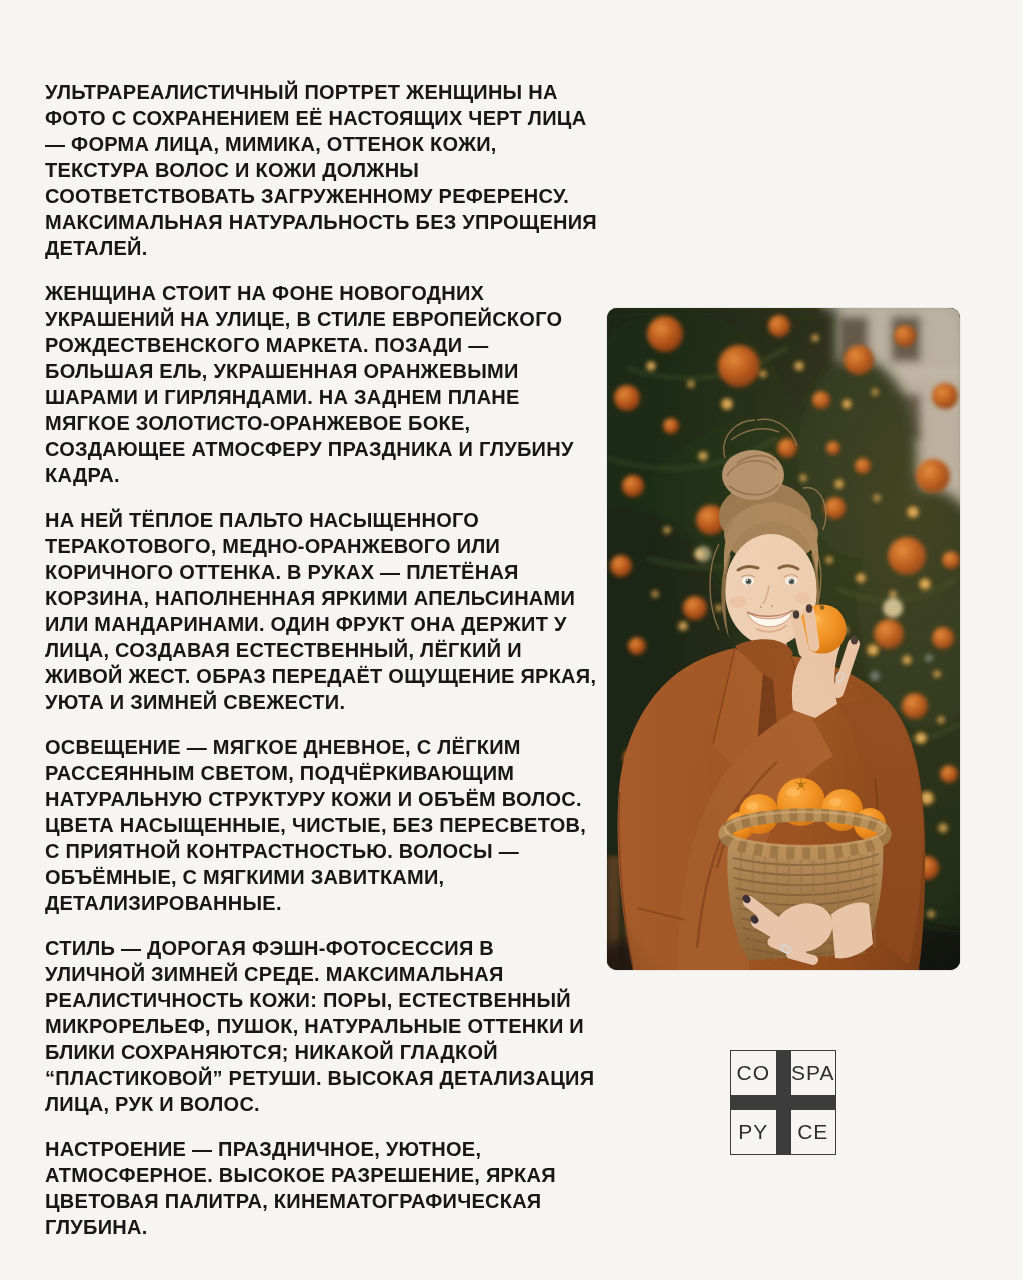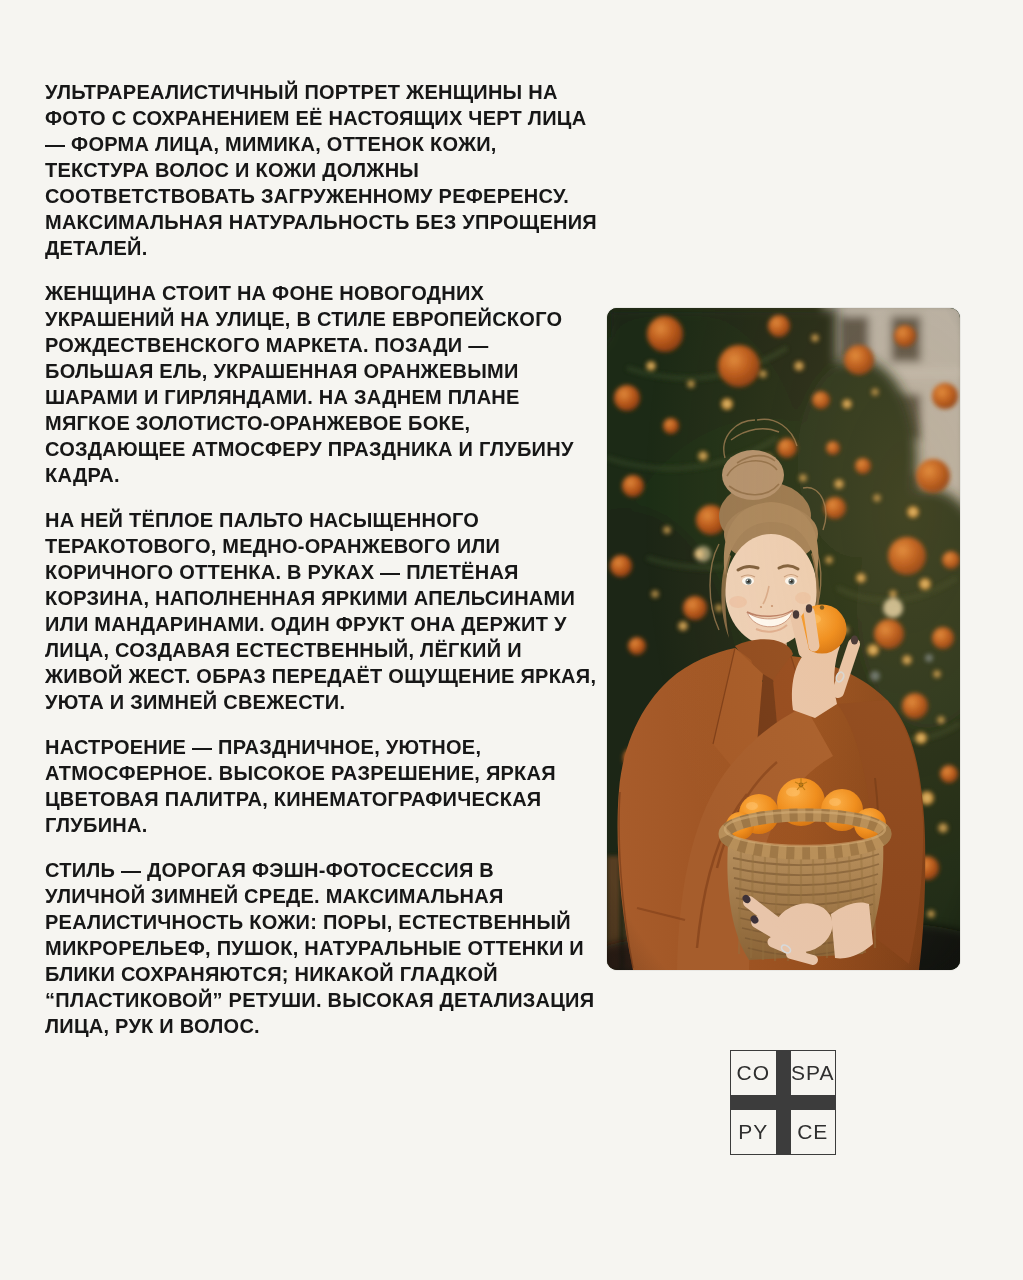--- a/index.html
+++ b/index.html
@@ -33,22 +33,23 @@
 </style>
 </head>
 <body>
 
 <main class="canvas">
 
   <section class="text-col">
     <p>УЛЬТРАРЕАЛИСТИЧНЫЙ ПОРТРЕТ ЖЕНЩИНЫ НА ФОТО С СОХРАНЕНИЕМ ЕЁ НАСТОЯЩИХ ЧЕРТ ЛИЦА — ФОРМА ЛИЦА, МИМИКА, ОТТЕНОК КОЖИ, ТЕКСТУРА ВОЛОС И КОЖИ ДОЛЖНЫ СООТВЕТСТВОВАТЬ ЗАГРУЖЕННОМУ РЕФЕРЕНСУ. МАКСИМАЛЬНАЯ НАТУРАЛЬНОСТЬ БЕЗ УПРОЩЕНИЯ ДЕТАЛЕЙ.</p>
     <p>ЖЕНЩИНА СТОИТ НА ФОНЕ НОВОГОДНИХ УКРАШЕНИЙ НА УЛИЦЕ, В СТИЛЕ ЕВРОПЕЙСКОГО РОЖДЕСТВЕНСКОГО МАРКЕТА. ПОЗАДИ — БОЛЬШАЯ ЕЛЬ, УКРАШЕННАЯ ОРАНЖЕВЫМИ ШАРАМИ И ГИРЛЯНДАМИ. НА ЗАДНЕМ ПЛАНЕ МЯГКОЕ ЗОЛОТИСТО-ОРАНЖЕВОЕ БОКЕ, СОЗДАЮЩЕЕ АТМОСФЕРУ ПРАЗДНИКА И ГЛУБИНУ КАДРА.</p>
     <p>НА НЕЙ ТЁПЛОЕ ПАЛЬТО НАСЫЩЕННОГО ТЕРАКОТОВОГО, МЕДНО-ОРАНЖЕВОГО ИЛИ КОРИЧНОГО ОТТЕНКА. В РУКАХ — ПЛЕТЁНАЯ КОРЗИНА, НАПОЛНЕННАЯ ЯРКИМИ АПЕЛЬСИНАМИ ИЛИ МАНДАРИНАМИ. ОДИН ФРУКТ ОНА ДЕРЖИТ У ЛИЦА, СОЗДАВАЯ ЕСТЕСТВЕННЫЙ, ЛЁГКИЙ И ЖИВОЙ ЖЕСТ. ОБРАЗ ПЕРЕДАЁТ ОЩУЩЕНИЕ ЯРКАЯ, УЮТА И ЗИМНЕЙ СВЕЖЕСТИ.</p>
+    <p>ОСВЕЩЕНИЕ — МЯГКОЕ ДНЕВНОЕ, С ЛЁГКИМ РАССЕЯННЫМ СВЕТОМ, ПОДЧЁРКИВАЮЩИМ НАТУРАЛЬНУЮ СТРУКТУРУ КОЖИ И ОБЪЁМ ВОЛОС. ЦВЕТА НАСЫЩЕННЫЕ, ЧИСТЫЕ, БЕЗ ПЕРЕСВЕТОВ, С ПРИЯТНОЙ КОНТРАСТНОСТЬЮ. ВОЛОСЫ — ОБЪЁМНЫЕ, С МЯГКИМИ ЗАВИТКАМИ, ДЕТАЛИЗИРОВАННЫЕ.</p>
+    <p>СТИЛЬ — ДОРОГАЯ ФЭШН-ФОТОСЕССИЯ В УЛИЧНОЙ ЗИМНЕЙ СРЕДЕ. МАКСИМАЛЬНАЯ РЕАЛИСТИЧНОСТЬ КОЖИ: ПОРЫ, ЕСТЕСТВЕННЫЙ МИКРОРЕЛЬЕФ, ПУШОК, НАТУРАЛЬНЫЕ ОТТЕНКИ И БЛИКИ СОХРАНЯЮТСЯ; НИКАКОЙ ГЛАДКОЙ “ПЛАСТИКОВОЙ” РЕТУШИ. ВЫСОКАЯ ДЕТАЛИЗАЦИЯ ЛИЦА, РУК И ВОЛОС.</p>
     <p>НАСТРОЕНИЕ — ПРАЗДНИЧНОЕ, УЮТНОЕ, АТМОСФЕРНОЕ. ВЫСОКОЕ РАЗРЕШЕНИЕ, ЯРКАЯ ЦВЕТОВАЯ ПАЛИТРА, КИНЕМАТОГРАФИЧЕСКАЯ ГЛУБИНА.</p>
-    <p>СТИЛЬ — ДОРОГАЯ ФЭШН-ФОТОСЕССИЯ В УЛИЧНОЙ ЗИМНЕЙ СРЕДЕ. МАКСИМАЛЬНАЯ РЕАЛИСТИЧНОСТЬ КОЖИ: ПОРЫ, ЕСТЕСТВЕННЫЙ МИКРОРЕЛЬЕФ, ПУШОК, НАТУРАЛЬНЫЕ ОТТЕНКИ И БЛИКИ СОХРАНЯЮТСЯ; НИКАКОЙ ГЛАДКОЙ “ПЛАСТИКОВОЙ” РЕТУШИ. ВЫСОКАЯ ДЕТАЛИЗАЦИЯ ЛИЦА, РУК И ВОЛОС.</p>
   </section>
 
   <figure class="photo">
     <svg viewBox="0 0 353 662" xmlns="http://www.w3.org/2000/svg">
       <defs>
         <radialGradient id="gB" cx="38%" cy="35%" r="75%">
           <stop offset="0%" stop-color="#e08a3c"></stop>
             <stop offset="45%" stop-color="#bd5c1d"></stop>
             <stop offset="100%" stop-color="#7e340d"></stop>
         </radialGradient>

